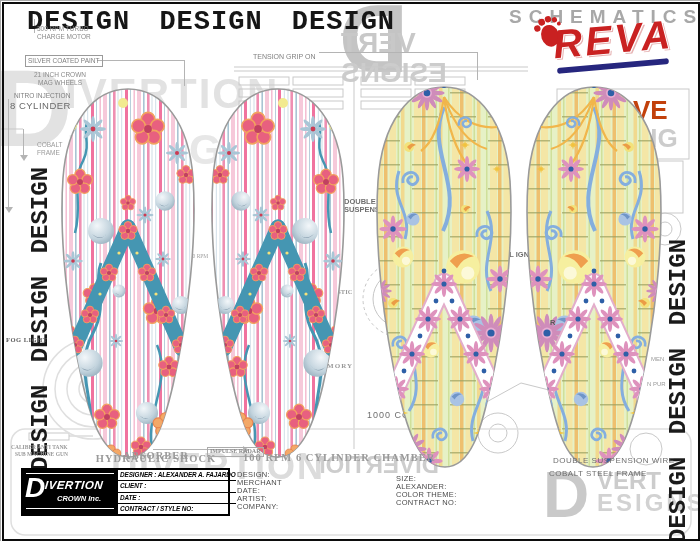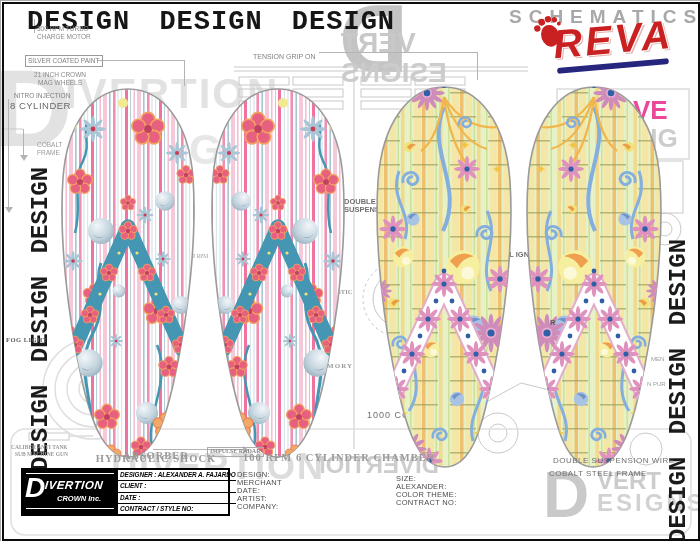--- a/index.html
+++ b/index.html
@@ -41,21 +41,21 @@
 <body>
 
 <div class="sheet">
 
   <div class="wm" style="left:-8px;top:52px;font-size:110px;">D</div>
   <div class="wm" style="left:64px;top:72px;font-size:42px;letter-spacing:2px;">IVERTION</div>
   <div class="wm" style="left:66px;top:128px;font-size:42px;letter-spacing:6px;color:#e7e7e7;">DESIGNS</div>
   <div class="wm mir" style="left:338px;top:-10px;font-size:96px;color:#c4c4c4;">D</div>
   <div class="wm mir" style="left:340px;top:28px;font-size:28px;color:#c8c8c8;">VERT</div>
   <div class="wm mir" style="left:340px;top:58px;font-size:28px;color:#cccccc;">ESIGNS</div>
-  <div class="wm" style="left:632px;top:96px;font-size:26px;color:#ec4899;">VE</div>
+  <div class="wm" style="left:632px;top:96px;font-size:26px;color:#c2410c;">VE</div>
   <div class="wm" style="left:632px;top:124px;font-size:26px;color:#cccccc;">SIG</div>
   <div class="wm" style="left:110px;top:448px;font-size:36px;letter-spacing:2px;color:#dcdcdc;">DIVERTION</div>
   <div class="wm mir" style="left:318px;top:452px;font-size:24px;color:#cdcdcd;width:120px;overflow:hidden;">DIVERTION</div>
   <div class="wm" style="left:542px;top:462px;font-size:64px;color:#c9c9c9;">D</div>
   <div class="wm" style="left:596px;top:468px;font-size:24px;color:#cccccc;">VERT</div>
   <div class="wm" style="left:596px;top:490px;font-size:24px;letter-spacing:3px;color:#d2d2d2;">ESIGNS</div>
 
   <svg class="bgart" width="700" height="541">
     <g fill="none" stroke="#c9c9c9" stroke-width="1">
       <line x1="233" y1="66" x2="527" y2="66"></line>

